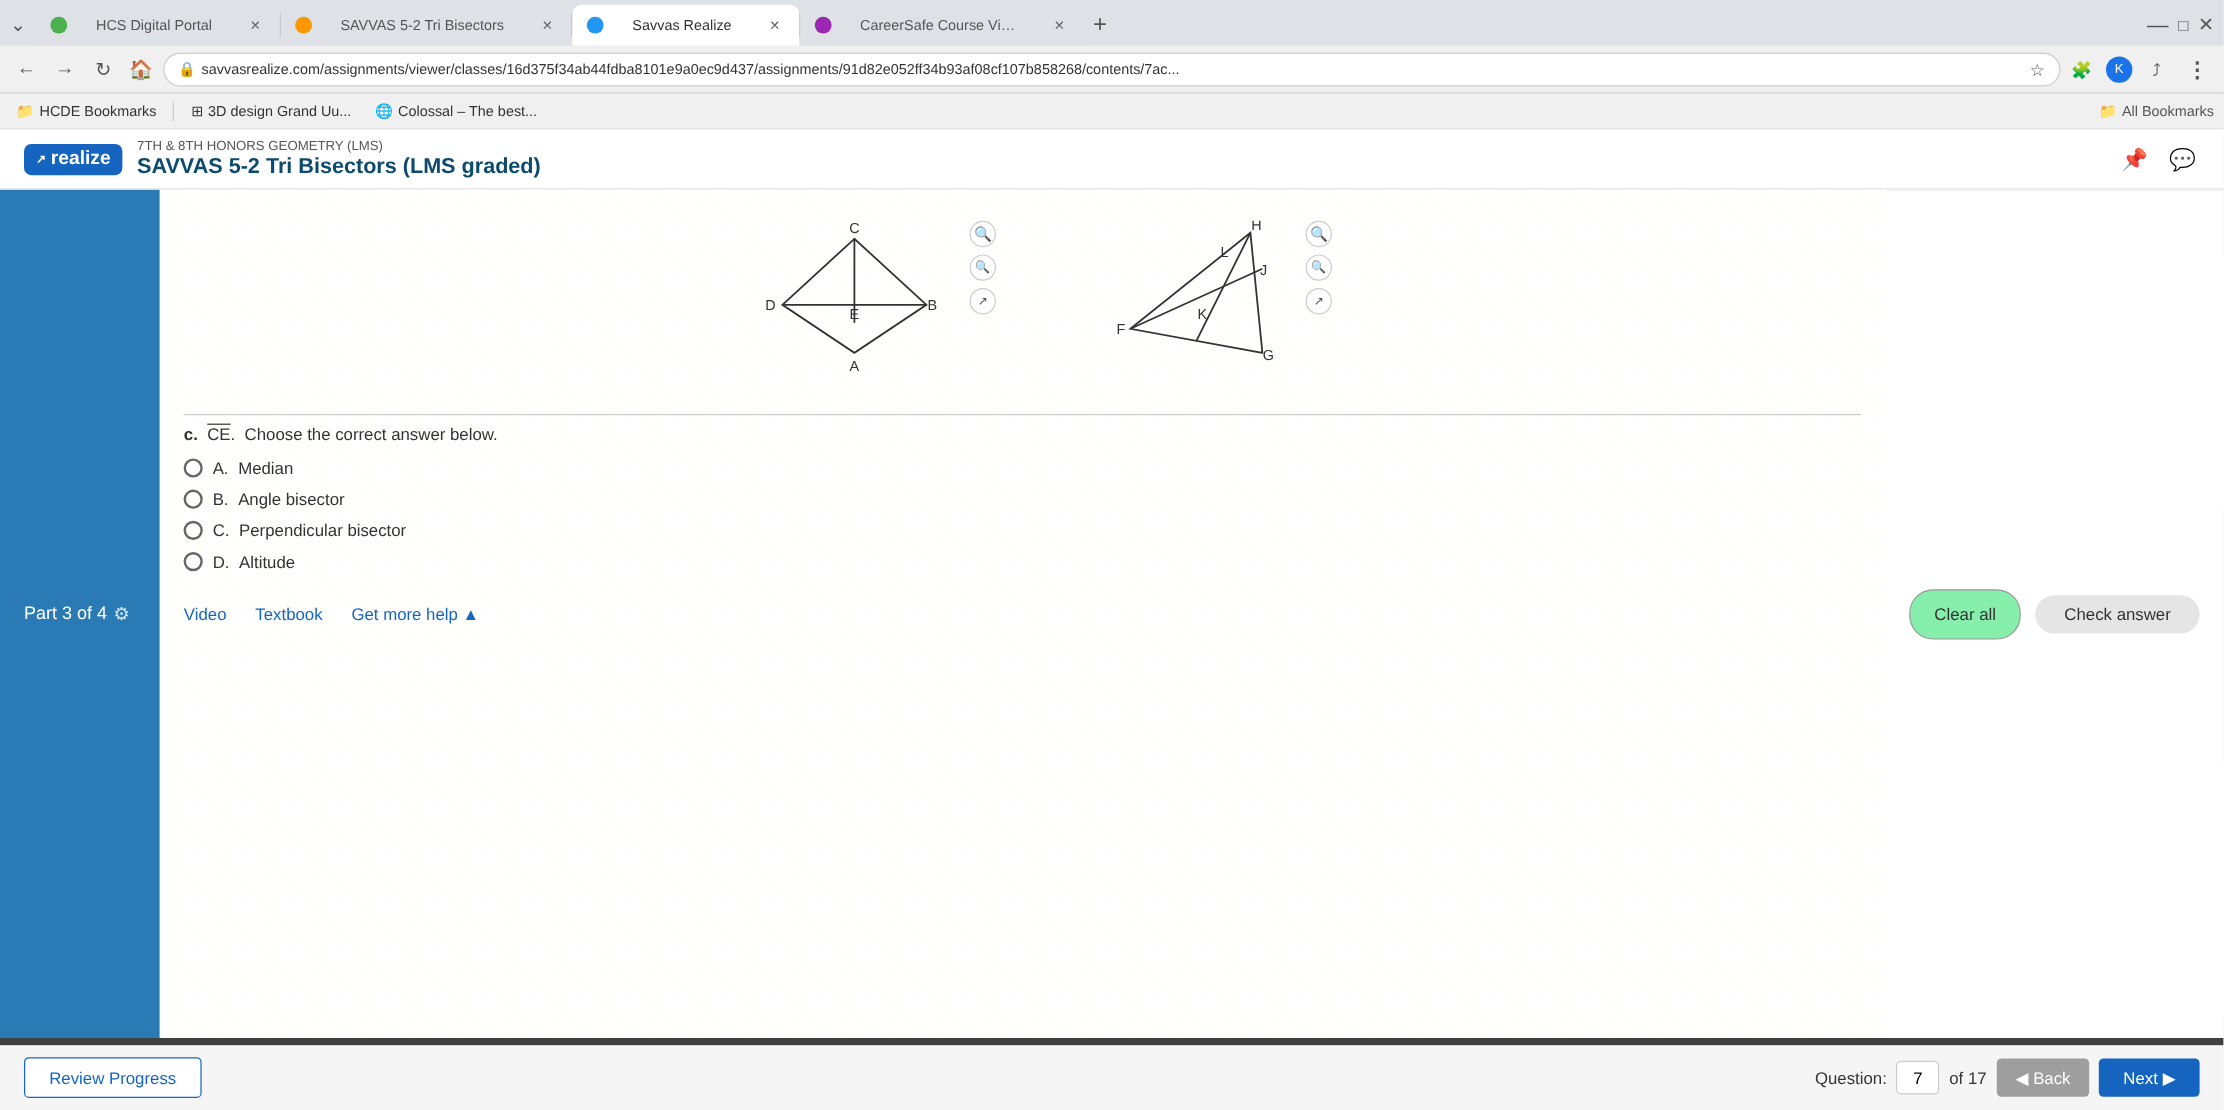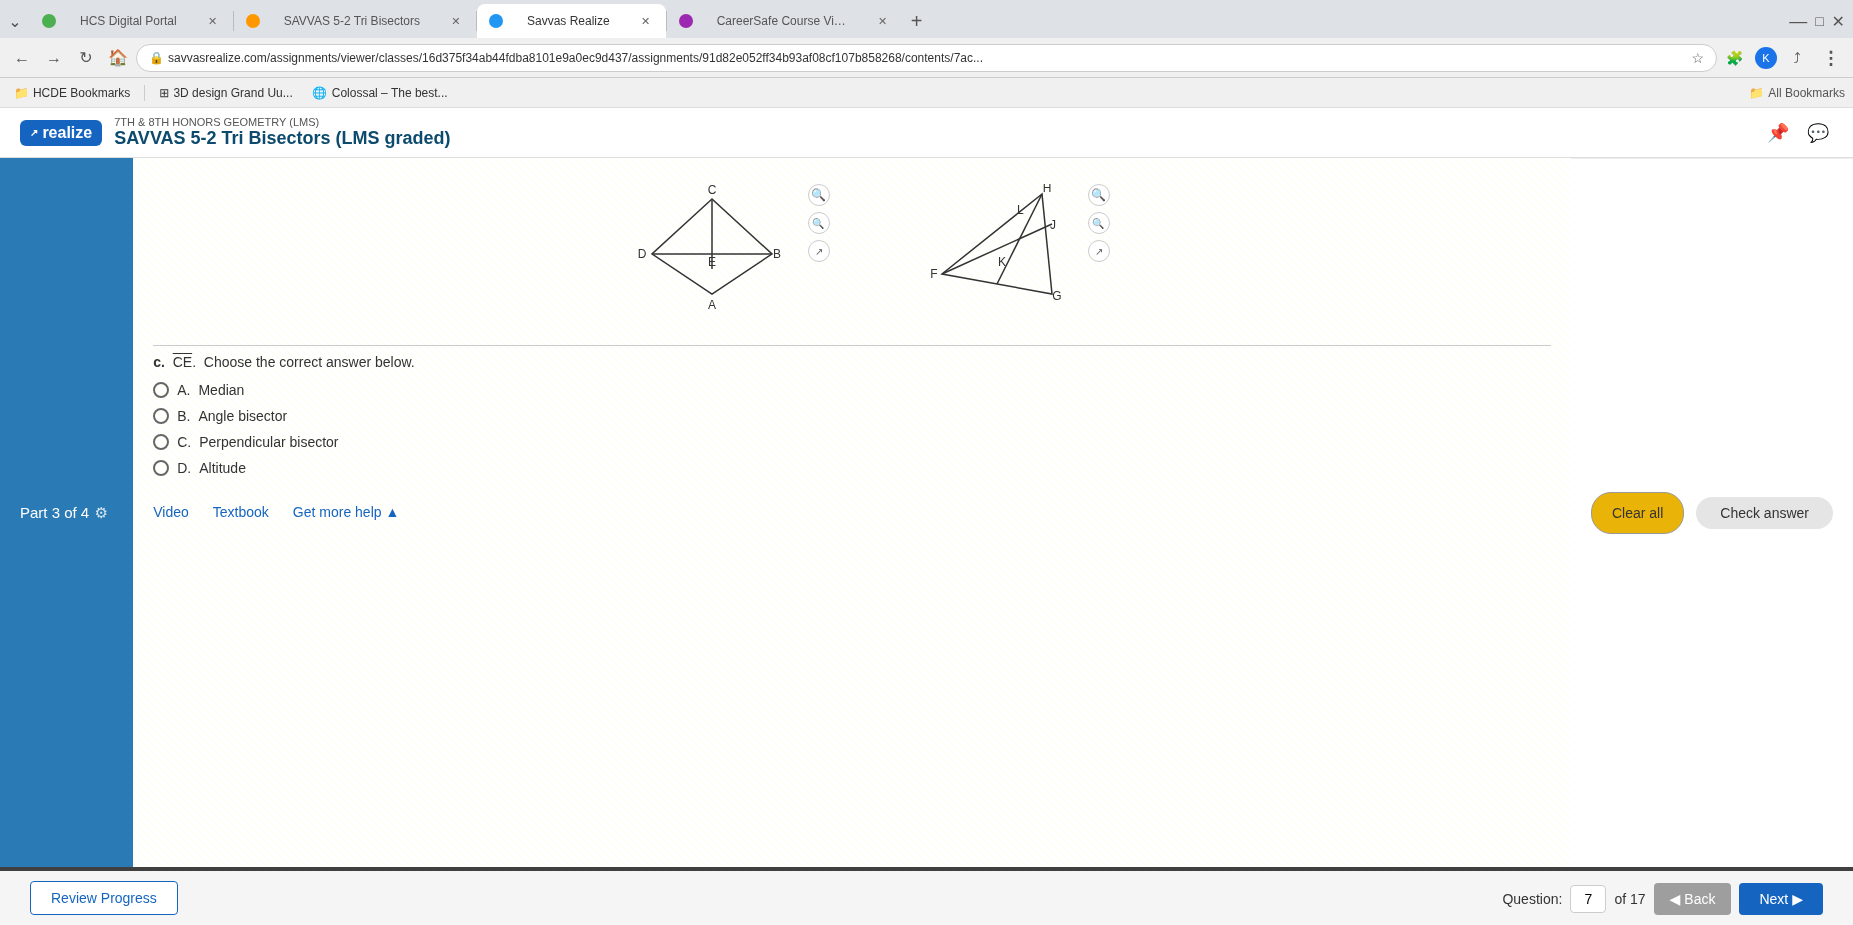--- a/index.html
+++ b/index.html
@@ -55,24 +55,24 @@
     .overline { text-decoration: overline; }
 
     .answer-options { display: flex; flex-direction: column; gap: 10px; margin-bottom: 20px; }
     .answer-option { display: flex; align-items: center; gap: 8px; font-size: 14px; color: #333; cursor: pointer; }
     .radio-circle { width: 16px; height: 16px; border-radius: 50%; border: 2px solid #666; display: flex; align-items: center; justify-content: center; flex-shrink: 0; }
 
     .bottom-links { display: flex; gap: 24px; padding: 8px 0; font-size: 14px; color: #1565c0; cursor: pointer; }
     .bottom-link { cursor: pointer; }
 
     .action-row { display: flex; align-items: center; justify-content: flex-end; gap: 12px; padding: 12px 20px; border-top: 1px solid #eee; }
-    .clear-all-btn { padding: 12px 20px; border: 1px solid #999; background: #eab308; border-radius: 20px; cursor: pointer; font-size: 14px; color: #333; }
+    .clear-all-btn { padding: 12px 20px; border: 1px solid #999; background: #86efac; border-radius: 20px; cursor: pointer; font-size: 14px; color: #333; }
     .check-answer-btn { padding: 8px 24px; border: none; background: #e5e5e5; border-radius: 20px; cursor: pointer; font-size: 14px; color: #333; }
 
-    .footer-bar { background: #f5f5f5; padding: 10px 30px; display: flex; align-items: flex-end; justify-content: space-between; border-top: 4px solid #404040; }
+    .footer-bar { background: #f5f5f5; padding: 10px 20px; display: flex; align-items: center; justify-content: space-between; border-top: 6px solid #404040; }
     .review-progress-btn { padding: 8px 20px; border: 1px solid #1565c0; background: white; color: #1565c0; border-radius: 4px; cursor: pointer; font-size: 14px; }
     .navigation-section { display: flex; align-items: center; gap: 8px; }
     .question-label { font-size: 14px; color: #333; }
     .question-input { width: 36px; height: 28px; border: 1px solid #ccc; border-radius: 4px; text-align: center; font-size: 14px; }
     .of-total { font-size: 14px; color: #333; }
     .back-btn { padding: 8px 16px; border: none; background: #9e9e9e; color: white; border-radius: 4px; cursor: pointer; font-size: 14px; display: flex; align-items: center; gap: 4px; }
     .next-btn { padding: 8px 20px; border: none; background: #1565c0; color: white; border-radius: 4px; cursor: pointer; font-size: 14px; display: flex; align-items: center; gap: 4px; }
 
     
     .diagrams-section { display: flex; justify-content: center; gap: 60px; padding: 10px 0; margin-bottom: 8px; }

